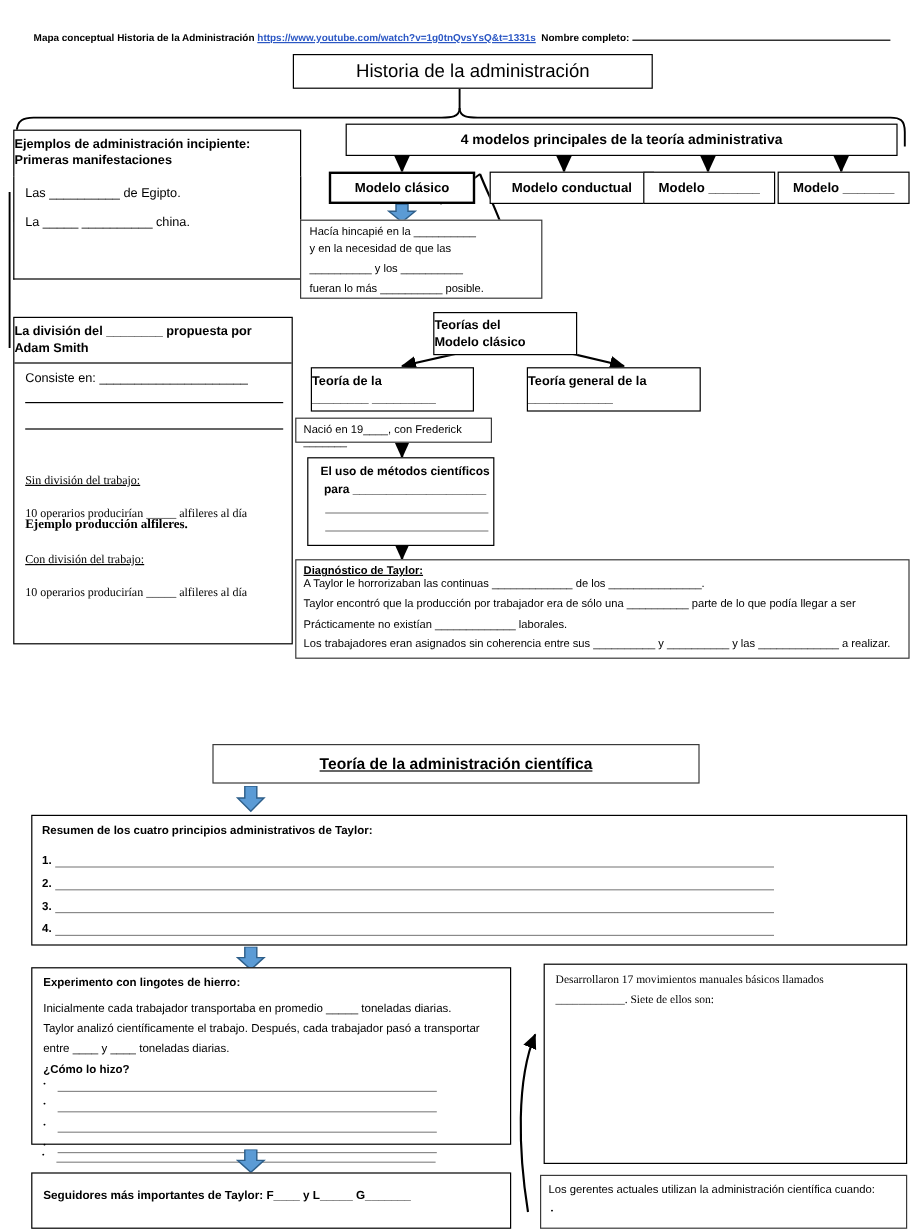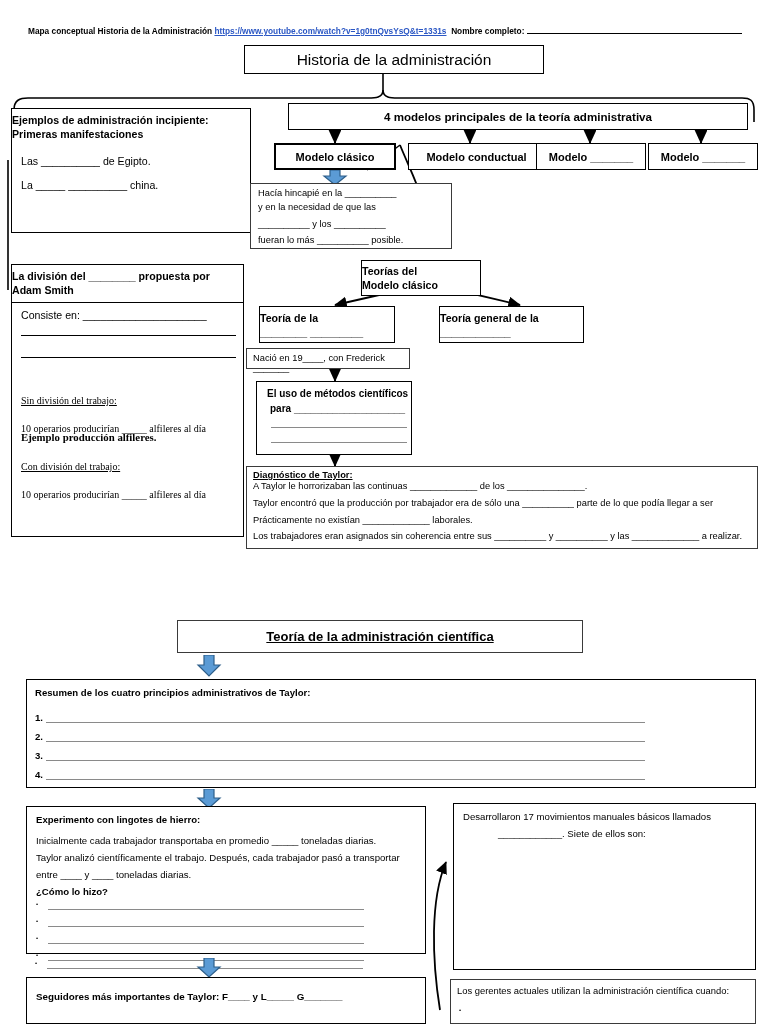--- a/index.html
+++ b/index.html
@@ -223,21 +223,21 @@
 </div>
 
 <svg class="abs" style="left:196px;top:958px;width:26px;height:20px;" viewBox="0 0 26 20">
   <path d="M8,0 L18,0 L18,9 L24,9 L13,19 L2,9 L8,9 Z" fill="#5B9BD5" stroke="#2E5F8A" stroke-width="1.2"></path>
 </svg>
 
 <div class="bx" style="left:26px;top:977px;width:400px;height:47px;">
   <div class="abs hdr" style="left:9px;top:13px;font-size:9.8px;">Seguidores más importantes de Taylor: F____ y L_____ G_______</div>
 </div>
 
-<div class="bx" style="left:453px;top:803px;width:303px;height:167px;">
+<div class="bx" style="left:453px;top:803px;width:303px;height:167px;font-family:Liberation Serif, serif;">
   <div class="abs" style="left:9px;top:7px;font-size:9.6px;">Desarrollaron 17 movimientos manuales básicos llamados</div>
-  <div class="abs" style="left:9px;top:24px;font-size:9.6px;margin-left:35px;">____________. Siete de ellos son:</div>
+  <div class="abs" style="left:9px;top:24px;font-size:9.6px;">____________. Siete de ellos son:</div>
 </div>
 
 <div class="bx thin" style="left:450px;top:979px;width:306px;height:45px;">
   <div class="abs" style="left:6px;top:5px;font-size:9.4px;">Los gerentes actuales utilizan la administración científica cuando:</div>
   <div class="abs" style="left:8px;top:27px;font-size:6px;">•</div>
 </div>
 
 </body></html>

